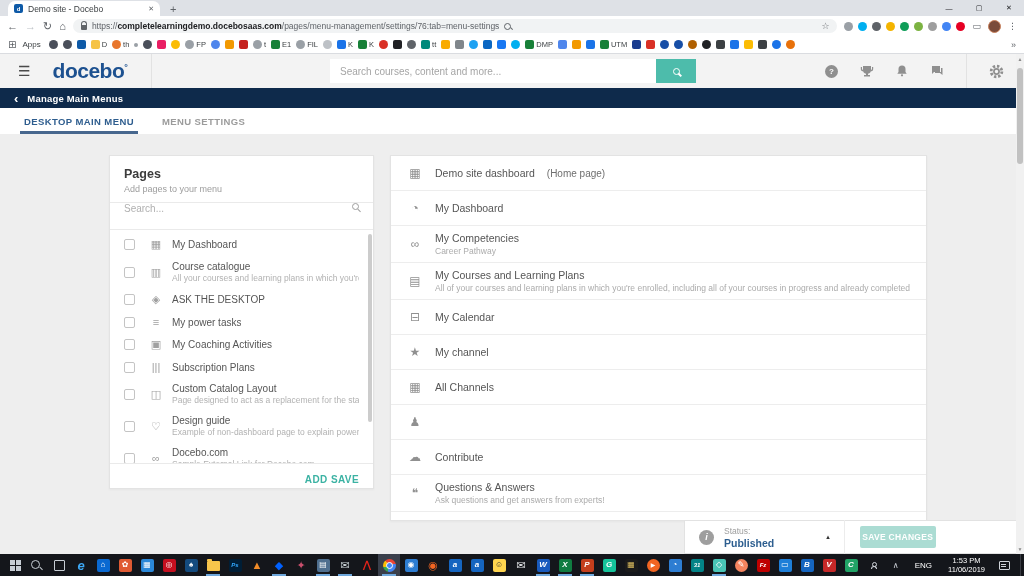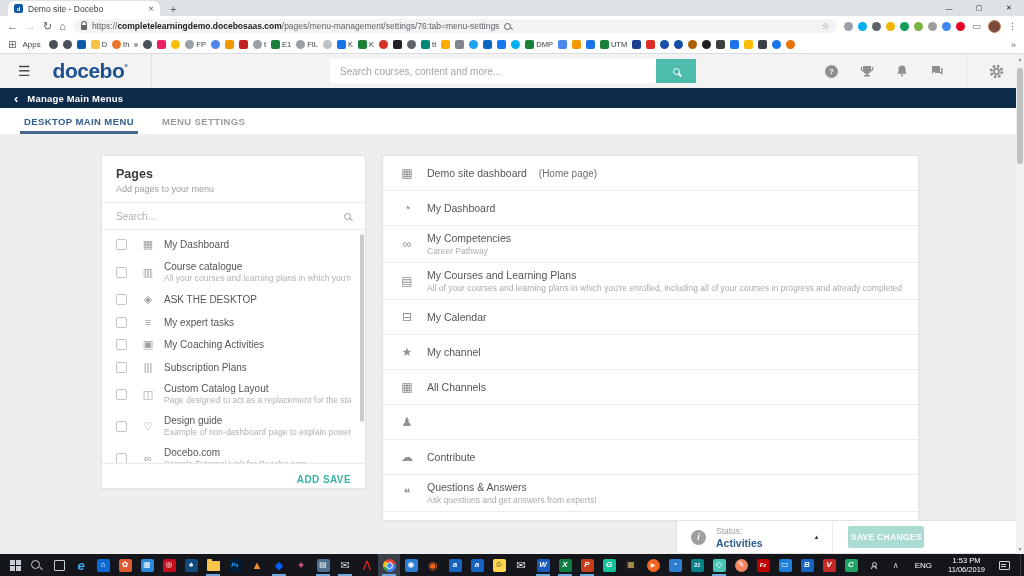--- a/index.html
+++ b/index.html
@@ -56,27 +56,27 @@
   .hicdiv{width:1px;height:34px;background:#e2e2e2;margin:0 2px}
   
   .navybar{position:absolute;top:88px;left:0;right:0;height:20px;background:#0e2a4b;display:flex;align-items:center;color:#fff}
   .backchev{font-size:13px;font-weight:700;margin-left:14px;line-height:1}
   .navytitle{font-size:9.5px;font-weight:700;margin-left:9px;letter-spacing:.2px}
   .tabrow{position:absolute;top:108px;left:0;right:0;height:26px;background:#fff;display:flex;align-items:center}
   .ptab{font-size:9.5px;font-weight:700;letter-spacing:.4px;color:#9b9b9b;margin-left:20px;height:26px;display:flex;align-items:center;padding:0 4px;position:relative}
   .ptab.active{color:#2e5d8e}
   .ptab.active::after{content:'';position:absolute;left:0;right:0;bottom:0;height:3px;background:#47678e}
   
-  .content{position:absolute;top:134px;left:4px;right:0;height:420px;background:#eeeeee}
+  .content{position:absolute;top:134px;left:12px;right:0;height:420px;background:#eeeeee}
   .card{position:absolute;background:#fff;border:1px solid #e3e3e3;box-shadow:0 1px 2px rgba(0,0,0,.04)}
   .pagescard{left:97px;top:21px;width:265px;height:334px}
   .pc-head{padding:11px 14px 8px;border-bottom:1px solid #eaeaea}
   .pc-title{font-size:12.5px;font-weight:700;color:#3c3c3c;margin-bottom:3px}
   .pc-sub{font-size:9px;color:#9d9d9d}
-  .pc-search{height:27px;display:flex;align-items:center;padding:0 14px;border-bottom:1px solid #eaeaea;gap:6px}
+  .pc-search{height:27px;display:flex;align-items:flex-start;padding:0 14px;border-bottom:1px solid #eaeaea;gap:6px}
   .pc-search input{flex:1;border:none;outline:none;font-size:10px;color:#555}
   .pc-search input::placeholder{color:#b0b0b0}
   .magg{width:7px;height:7px;border:1.4px solid #9e9e9e;border-radius:50%;position:relative;flex:none}
   .magg::after{content:'';position:absolute;width:4px;height:1.4px;background:#9e9e9e;transform:rotate(45deg);right:-3px;bottom:-2px}
   .pc-list{height:233px;overflow:hidden;position:relative;padding-top:3px}
   .pc-scroll{position:absolute;right:1px;top:4px;width:4px;height:188px;background:#cccccc;border-radius:2px}
   .prow{display:flex;align-items:center;padding:5px 14px;gap:0}
   .cb{width:11px;height:11px;border:1.5px solid #c4c4c4;border-radius:2px;flex:none;margin-right:12px}
   .picon{width:18px;flex:none;font-size:11px;color:#a0a0a0;margin-right:7px;text-align:center}
   .ptxt{min-width:0;display:flex;flex-direction:column}
@@ -456,21 +456,21 @@
     <span class="picon">◈</span>
     <span class="ptxt">
       <span class="ptitle">ASK THE DESKTOP</span>
 
     </span>
   </div>
         <div class="prow">
     <span class="cb"></span>
     <span class="picon">≡</span>
     <span class="ptxt">
-      <span class="ptitle">My expert tasks</span>
+      <span class="ptitle">My power tasks</span>
 
     </span>
   </div>
         <div class="prow">
     <span class="cb"></span>
     <span class="picon">▣</span>
     <span class="ptxt">
       <span class="ptitle">My Coaching Activities</span>
 
     </span>
@@ -610,21 +610,21 @@
       <div class="mrow">
     
     
   </div>
     </div>
 
   <div class="statusbar">
     <span class="infoc">i</span>
     <span class="stcol">
       <span class="stlabel">Status:</span>
-      <span class="stvalue">Activities</span>
+      <span class="stvalue">Published</span>
     </span>
     <span class="stcaret">▴</span>
     <span class="stdiv"></span>
     <button class="savebtn">SAVE CHANGES</button>
   </div>
 </div>
 
 <div class="pgscroll">
   <span class="pgarr" style="top:0">▲</span>
   <span class="pgthumb"></span>

